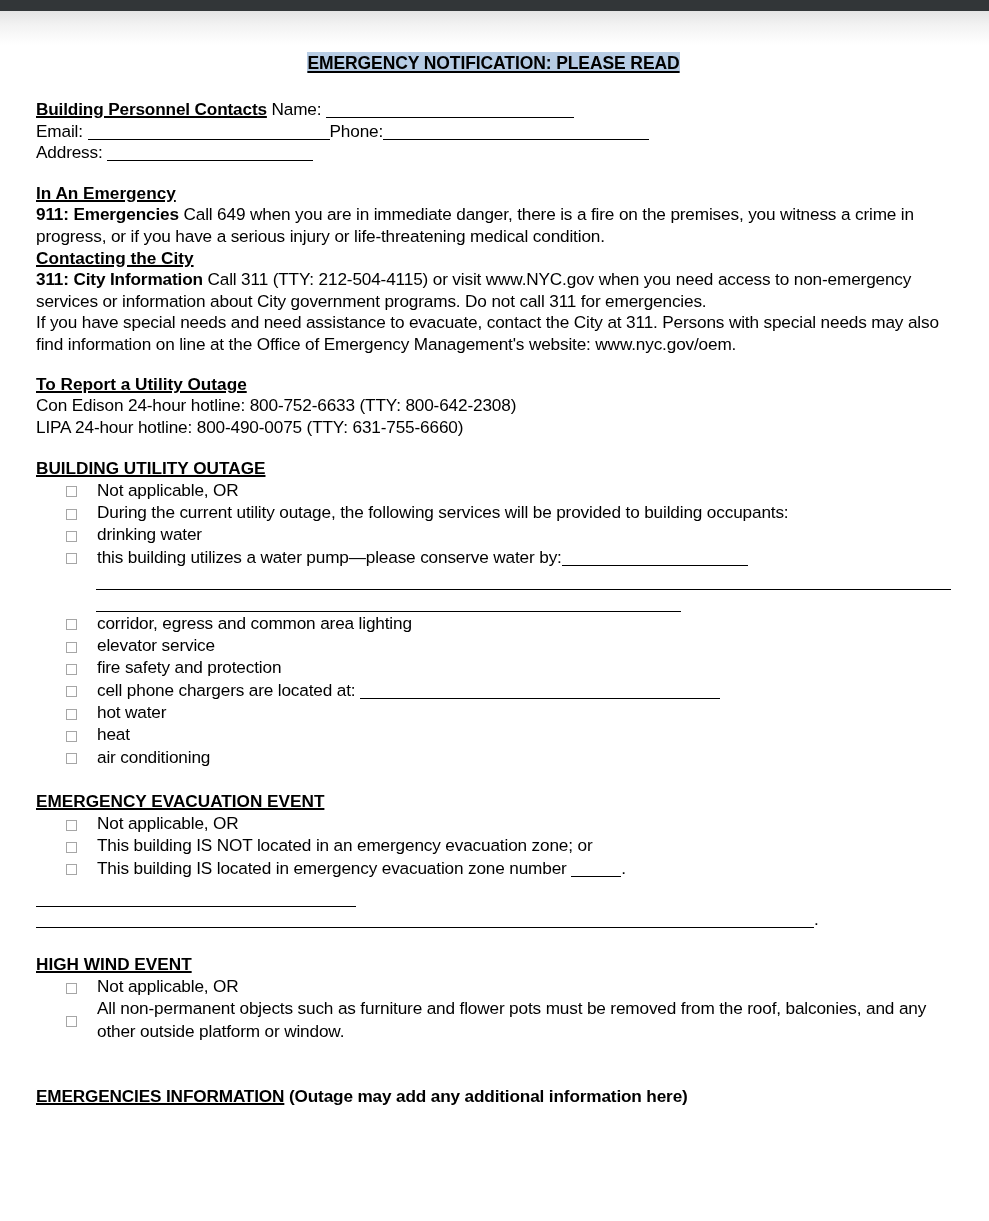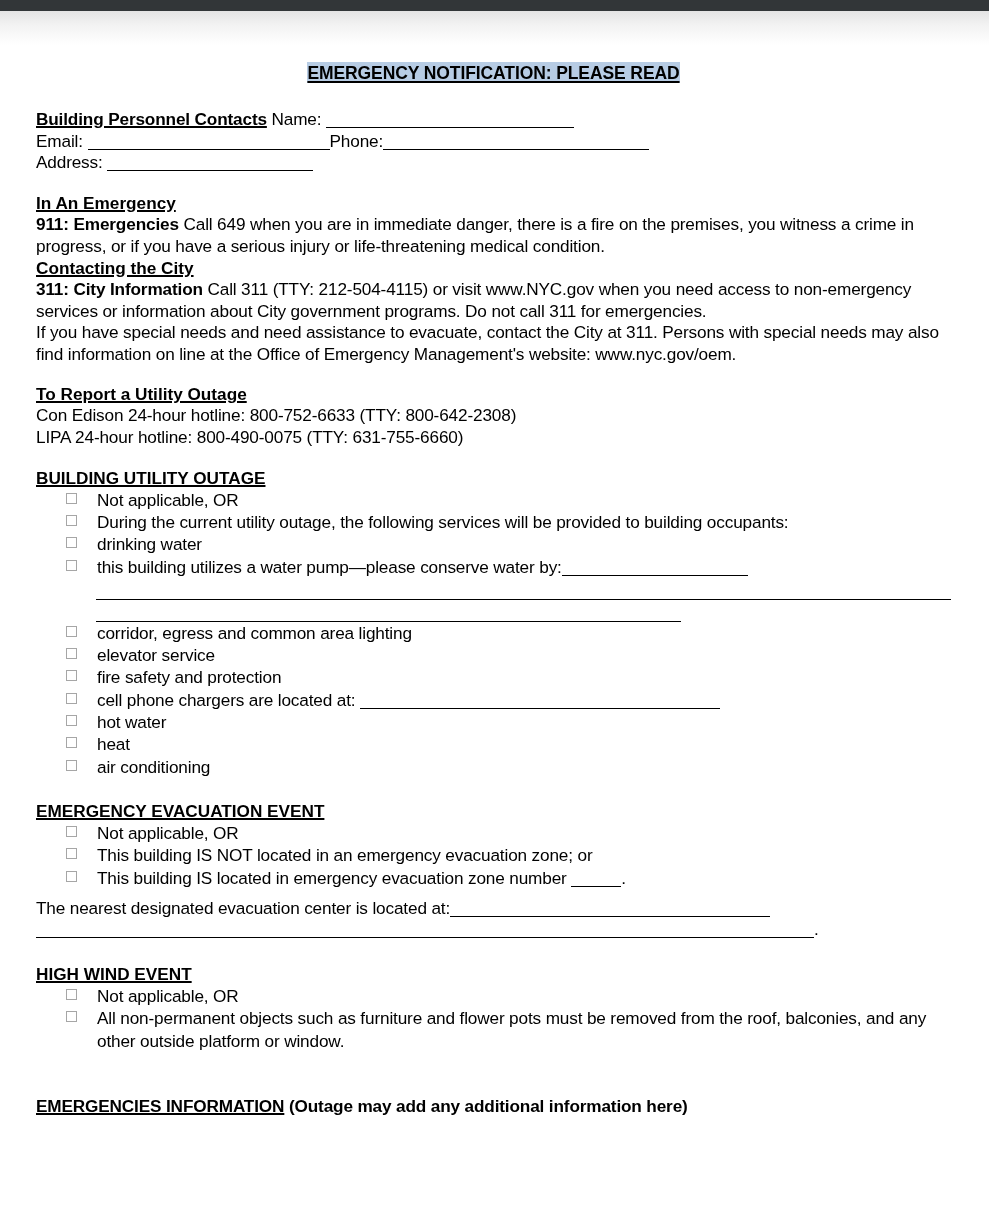--- a/index.html
+++ b/index.html
@@ -29,21 +29,21 @@
     position: absolute;
     top: 11px; left: 0;
     width: 989px;
     height: 34px;
     background: linear-gradient(to bottom, #e4e4e4 0%, #f2f2f2 40%, #ffffff 100%);
   }
 
   
   #page {
     position: absolute;
-    top: 11px; left: 0;
+    top: 1px; left: 0;
     width: 989px;
     height: 1210px;
     padding: 52px 38px 0 36px;
   }
 
   .doc-title {
     text-align: center;
     font-size: 17.5px;
     font-weight: bold;
     letter-spacing: -0.1px;
@@ -93,21 +93,21 @@
     display: inline-block;
     border-bottom: 1.6px solid #000;
     vertical-align: -3px;
     height: 13px;
   }
 
   
   .cb-list { margin: 0; padding: 0; list-style: none; }
   .cb-item {
     display: flex;
-    align-items: flex-start;
+    align-items: center;
     font-size: 17.2px;
     line-height: 22.3px;
     letter-spacing: -0.15px;
     padding-left: 30px;
   }
   .cb-box {
     flex: 0 0 auto;
     width: 11px; height: 11px;
     border: 1.3px solid #a6a6a6;
     margin: 4px 20px 0 0;
@@ -242,21 +242,21 @@
     </div>
     <div class="cb-item">
       <span class="cb-box"></span>
       <span class="cb-text"><span>This building IS located in emergency evacuation zone number</span>&nbsp;<span class="rule" style="width:50px;"></span><span>.</span></span>
     </div>
   </div>
 
   <div class="gap-sm"></div>
 
   <div class="line">
-    <span>The nearest designated evacuation center is located at:</span><span class="rule" style="width:320px;"></span>
+    <span class="rule" style="width:320px;"></span>
   </div>
   <div class="line" style="white-space:nowrap;"><span class="rule" style="width:778px;"></span><span>.</span></div>
 
   <div class="gap-lg"></div>
 
   <div class="sec-head">HIGH WIND EVENT</div>
 
   <div class="cb-list">
     <div class="cb-item">
       <span class="cb-box"></span>

